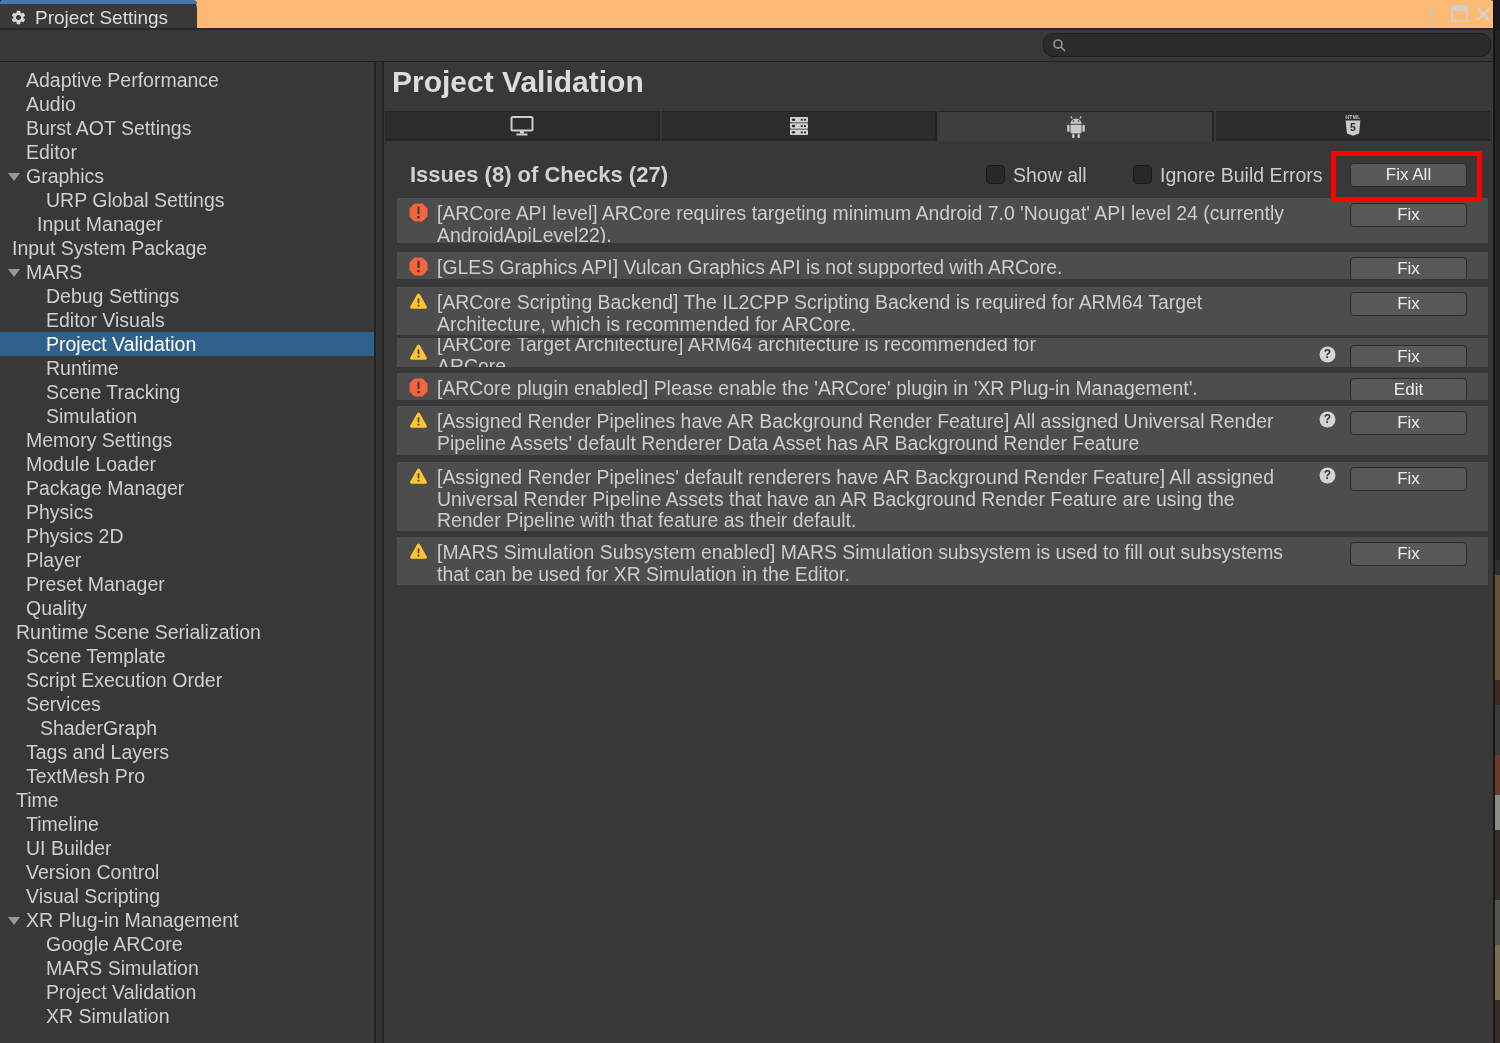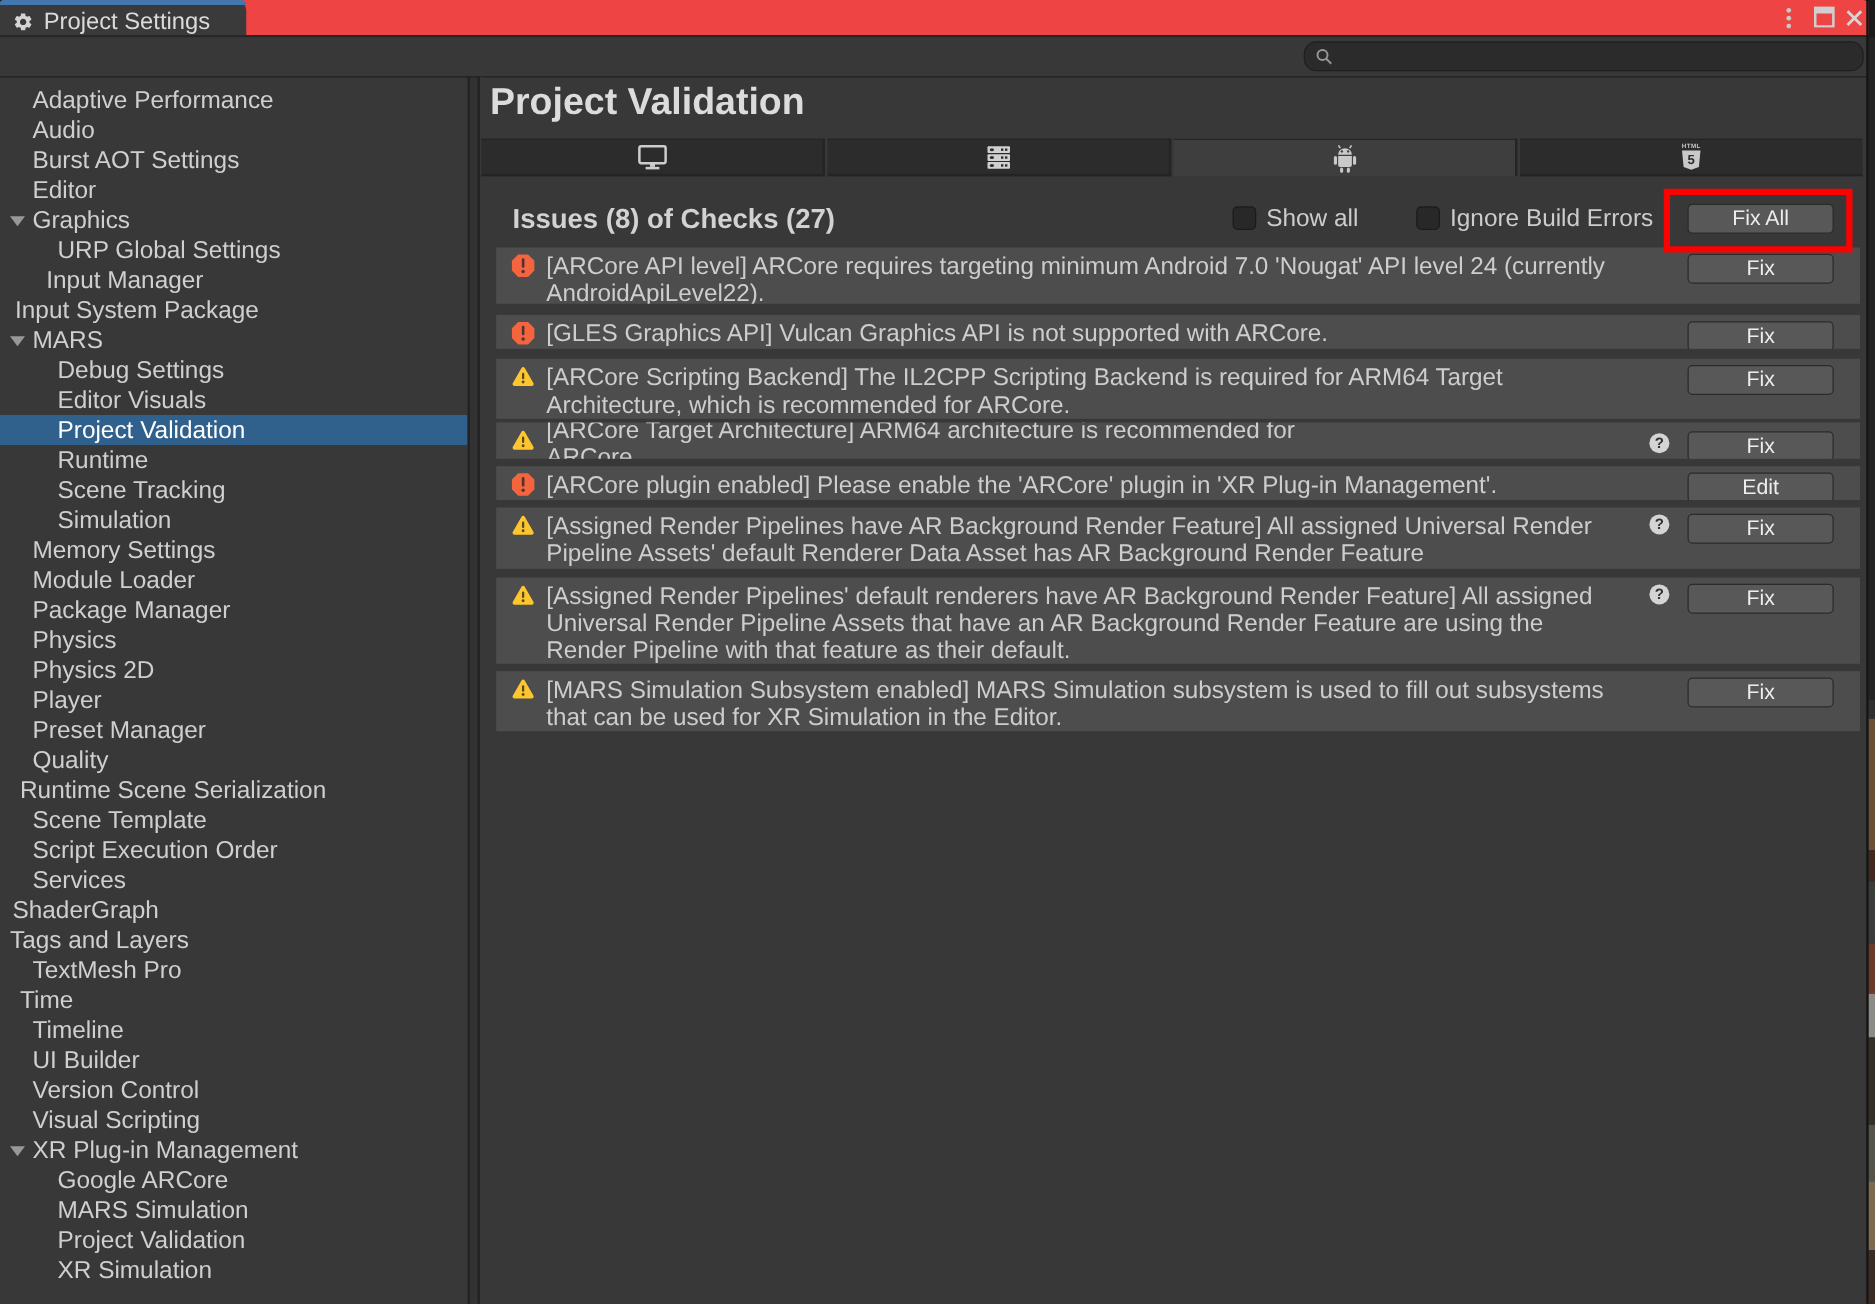--- a/index.html
+++ b/index.html
@@ -1,19 +1,19 @@
 <!DOCTYPE html>
 <html><head><meta charset="utf-8"><style>
 * { margin:0; padding:0; box-sizing:border-box; }
 html,body { width:1500px; height:1043px; overflow:hidden; background:#383838;
   font-family:"Liberation Sans", sans-serif; }
 #app { position:absolute; left:0; top:0; width:1500px; height:1043px; will-change:transform; }
 
 
-#titlebar { position:absolute; left:0; top:0; width:1500px; height:28px; background:#ef4444; border-radius:6px 10px 0 0; }
+#titlebar { position:absolute; left:0; top:0; width:1500px; height:28px; background:#fdba74; border-radius:6px 10px 0 0; }
 #cornerL { position:absolute; left:0; top:0; width:12px; height:12px; background:#101010; }
 #cornerR { position:absolute; left:1488px; top:0; width:12px; height:12px; background:#101010; }
 #wintab { position:absolute; left:0; top:0; width:197px; height:28px; background:#3a3a3a;
   border-radius:5px 8px 0 0; }
 #wintab .strip { position:absolute; left:0; top:0; width:100%; height:3.5px; background:#4377ad; border-radius:5px 8px 0 0; }
 #wintab .label { position:absolute; left:35px; top:5px; font-size:19px; color:#dbdbdb; line-height:25px; }
 #tabsep { position:absolute; left:0; top:28px; width:1500px; height:2px; background:#272727; }
 
 
 #toolbar { position:absolute; left:0; top:30px; width:1500px; height:31px; background:#383838; }
@@ -118,22 +118,22 @@
 <div class="srow" style="top:414px"><span style="padding-left:26px">Package Manager</span></div>
 <div class="srow" style="top:438px"><span style="padding-left:26px">Physics</span></div>
 <div class="srow" style="top:462px"><span style="padding-left:26px">Physics 2D</span></div>
 <div class="srow" style="top:486px"><span style="padding-left:26px">Player</span></div>
 <div class="srow" style="top:510px"><span style="padding-left:26px">Preset Manager</span></div>
 <div class="srow" style="top:534px"><span style="padding-left:26px">Quality</span></div>
 <div class="srow" style="top:558px"><span style="padding-left:16px">Runtime Scene Serialization</span></div>
 <div class="srow" style="top:582px"><span style="padding-left:26px">Scene Template</span></div>
 <div class="srow" style="top:606px"><span style="padding-left:26px">Script Execution Order</span></div>
 <div class="srow" style="top:630px"><span style="padding-left:26px">Services</span></div>
-<div class="srow" style="top:654px"><span style="padding-left:10px">ShaderGraph</span></div>
-<div class="srow" style="top:678px"><span style="padding-left:8px">Tags and Layers</span></div>
+<div class="srow" style="top:654px"><span style="padding-left:40px">ShaderGraph</span></div>
+<div class="srow" style="top:678px"><span style="padding-left:26px">Tags and Layers</span></div>
 <div class="srow" style="top:702px"><span style="padding-left:26px">TextMesh Pro</span></div>
 <div class="srow" style="top:726px"><span style="padding-left:16px">Time</span></div>
 <div class="srow" style="top:750px"><span style="padding-left:26px">Timeline</span></div>
 <div class="srow" style="top:774px"><span style="padding-left:26px">UI Builder</span></div>
 <div class="srow" style="top:798px"><span style="padding-left:26px">Version Control</span></div>
 <div class="srow" style="top:822px"><span style="padding-left:26px">Visual Scripting</span></div>
 <div class="tri" style="top:855px"></div>
       <div class="srow" style="top:846px"><span style="padding-left:26px">XR Plug-in Management</span></div>
 <div class="srow" style="top:870px"><span style="padding-left:46px">Google ARCore</span></div>
 <div class="srow" style="top:894px"><span style="padding-left:46px">MARS Simulation</span></div>

